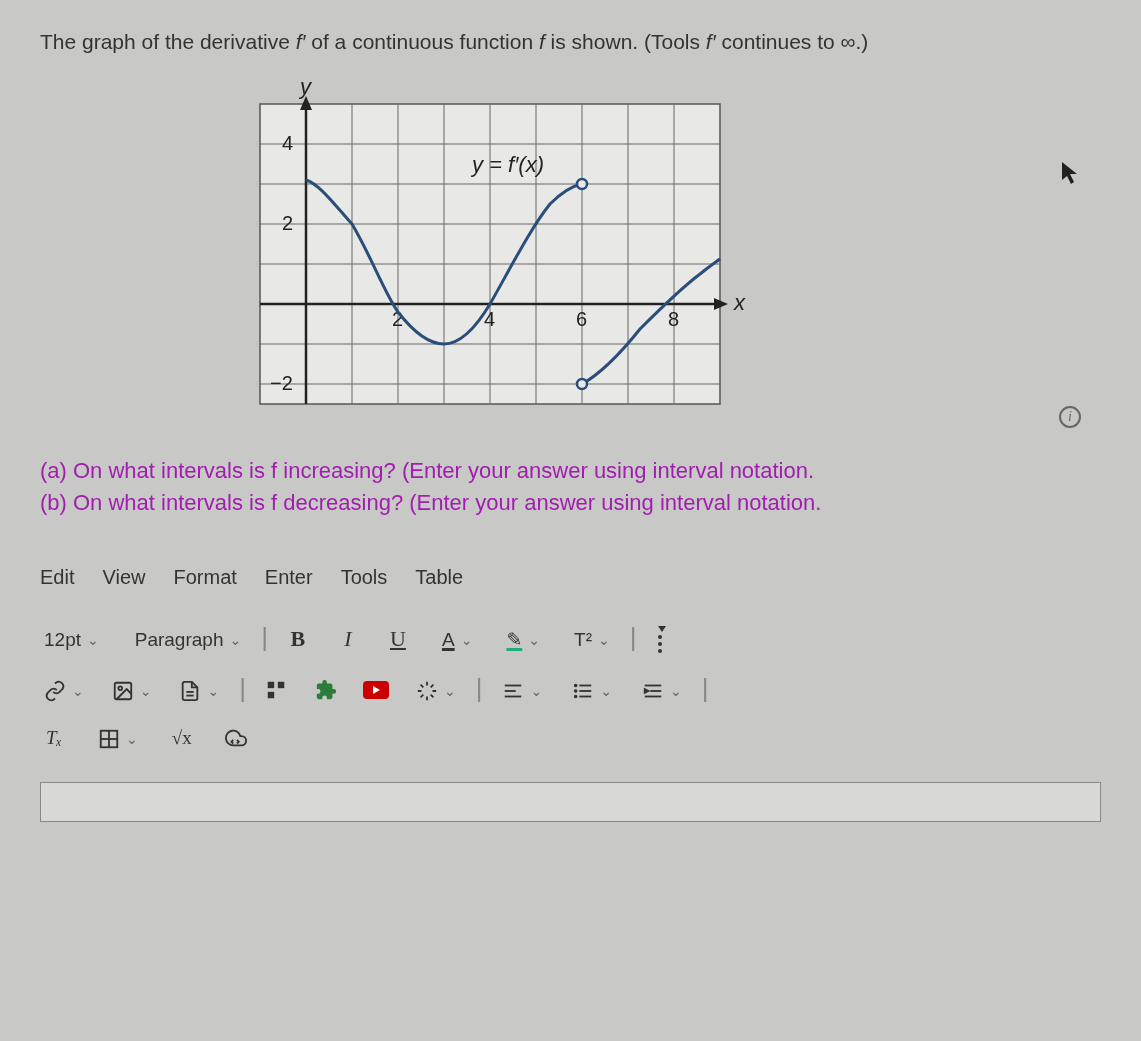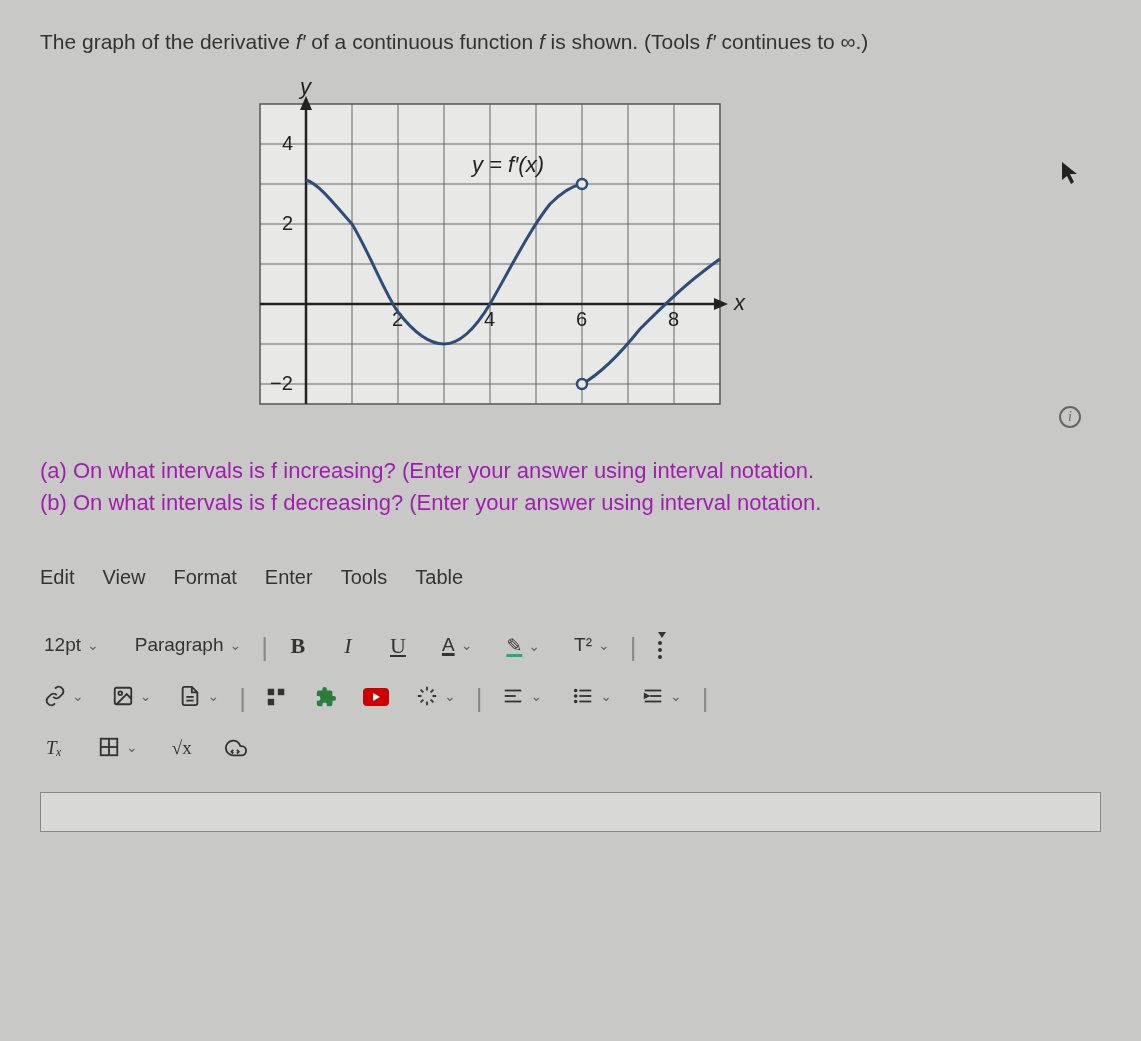--- a/index.html
+++ b/index.html
@@ -44,27 +44,27 @@
     font-size: 22px;
     margin: 6px 0;
     color: #a21caf;
   }
 
   
   .menubar {
     display: flex;
     gap: 28px;
     font-size: 20px;
-    margin-bottom: 43px;
+    margin-bottom: 33px;
     color: #333;
   }
   .menubar span { cursor: pointer; }
   .toolbar-row {
     display: flex;
-    align-items: flex-start;
+    align-items: flex-end;
     gap: 8px;
     font-size: 19px;
     color: #333;
     margin-bottom: 20px;
   }
   .tb-dropdown {
     display: inline-flex;
     align-items: center;
     gap: 4px;
     padding: 2px 4px;

